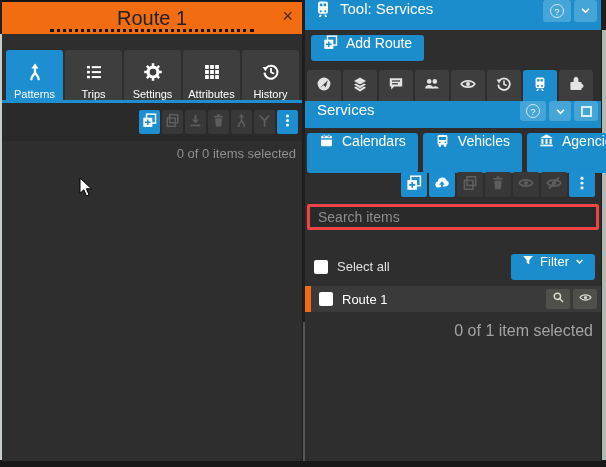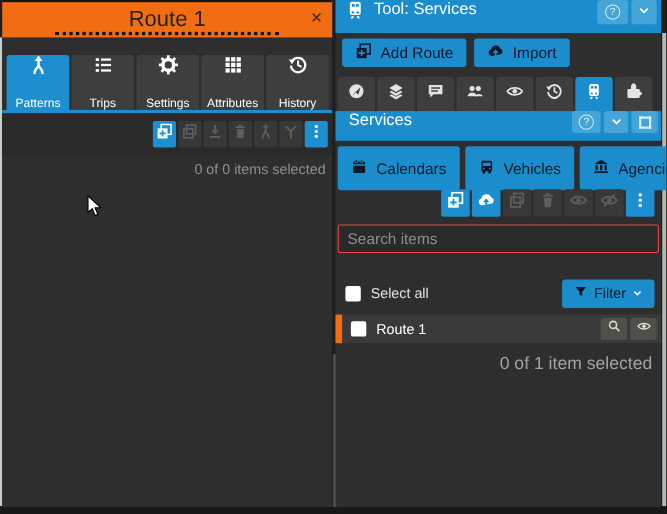--- a/index.html
+++ b/index.html
@@ -16,21 +16,21 @@
   .left-panel{position:absolute;left:2px;top:0;width:300px;height:461px;background:#2e2e2e;}
   .lheader{position:relative;height:34px;background:#f26c12;border-top:2px solid #151515;
            display:flex;align-items:center;justify-content:center;}
   .lheader .title{font-size:20px;color:#222;line-height:1;}
   .dotted-underline{position:absolute;bottom:2px;left:50%;transform:translateX(-50%);
                     width:204px;height:0;border-bottom:3px dotted #131313;}
   .close-x{position:absolute;right:9px;top:4px;font-size:18px;color:#3c2a10;cursor:default;line-height:1.2;}
 
   .ltabs{position:absolute;top:50px;left:4px;display:flex;gap:2px;}
   .ltab{width:57px;height:50px;background:#3e3e3e;border-radius:3px 3px 0 0;color:#fff;
-        display:flex;flex-direction:column;align-items:center;justify-content:space-between;gap:5px;font-size:11px;}
+        display:flex;flex-direction:column;align-items:center;justify-content:flex-end;gap:5px;font-size:11px;}
   .ltab.active{background:#1d8ecf;}
   .ltab svg{width:18px;height:18px;}
   .blue-line{position:absolute;top:100px;left:0;width:100%;height:3px;background:#1d8ecf;}
 
   .ltoolbar{position:absolute;top:103px;left:0;width:100%;height:38px;background:#2a2a2a;
             display:flex;align-items:center;justify-content:flex-end;gap:2px;padding-right:4px;}
   .tool-btn{width:21px;height:24px;border-radius:2px;background:#383838;color:#5e5e5e;
             display:flex;align-items:center;justify-content:center;}
   .tool-btn svg{width:15px;height:15px;}
   .tool-btn.on{background:#1d8ecf;color:#fff;}
@@ -43,21 +43,21 @@
   .tool-header .bar-title{font-size:15px;margin-left:8px;flex:1;}
   .tool-header svg.hdr-icon{width:18px;height:18px;}
   .mini-btn{height:22px;background:#45a5d7;border-radius:3px;display:flex;align-items:center;justify-content:center;color:#fff;}
   .help-btn{width:28px;}
   .help-circle{width:14px;height:14px;border-radius:50%;border:1.5px solid #cfe9f7;
                font-size:9.5px;display:flex;align-items:center;justify-content:center;color:#eaf6fd;}
   .chev-btn{width:23px;margin-left:3px;}
   .chev-btn svg{width:11px;height:11px;}
 
   .actions-row{display:flex;align-items:center;gap:7px;padding:4px 0 0 6px;height:32px;}
-  .blue-btn{display:inline-flex;align-items:center;gap:8px;background:#1b8dcc;color:#0f172a;
+  .blue-btn{display:inline-flex;align-items:flex-start;gap:8px;background:#1b8dcc;color:#ffffff;
             font-size:14px;height:26px;padding:0 12px;border-radius:3px;white-space:nowrap;}
   .blue-btn svg{width:15px;height:15px;}
 
   .nav-tabs{display:flex;gap:2px;padding-left:2px;margin-top:8px;}
   .nav-tab{width:34px;height:31px;background:#3e3e3e;border-radius:3px 3px 0 0;color:#e3e3e3;
            display:flex;align-items:center;justify-content:center;}
   .nav-tab svg{width:16px;height:16px;}
   .nav-tab.active{background:#1b8dcc;color:#fff;}
 
   .svc-header{height:27px;padding:0 3px 0 12px;font-size:15px;}
@@ -69,21 +69,21 @@
   .expand-glyph{width:11px;height:11px;border:2px dashed #d7edf9;}
 
   .svc-buttons{display:flex;gap:5px;padding:5px 0 0 2px;height:32px;}
   .svc-buttons .blue-btn{height:40px;}
 
   .rtoolbar{display:flex;justify-content:flex-end;gap:2px;padding-right:6px;margin-top:12px;}
   .rtoolbar .tool-btn{width:26px;height:25px;}
   .rtoolbar .tool-btn svg{width:16px;height:16px;}
 
   .search-wrap{padding:7px 2px 0 2px;}
-  .search-input{width:100%;height:26px;background:#2a2a2a;border:1px solid #ef4444;border-radius:2px;
+  .search-input{width:100%;height:26px;background:#2a2a2a;border:3px solid #ef4444;border-radius:2px;
                 color:#cccccc;font-size:14px;padding:0 8px;font-family:"Liberation Sans",sans-serif;outline:none;}
   .search-input::placeholder{color:#8d8d8d;}
 
   .select-row{display:flex;align-items:center;padding:0 6px 0 9px;margin-top:23px;height:27px;}
   .checkbox{width:14px;height:14px;background:#fff;border-radius:2px;flex:none;}
   .select-row .lbl{margin-left:9px;color:#e0e0e0;font-size:13px;}
   .spacer{flex:1;}
   .filter-btn{height:26px;font-size:13px;gap:6px;padding:0 11px;}
   .filter-btn svg.funnel{width:12px;height:12px;}
   .filter-btn svg.chev{width:9px;height:9px;}
@@ -267,28 +267,20 @@
 
     <div class="actions-row">
       <div class="blue-btn">
         <span><svg viewBox="0 0 16 16">
               <rect x="4.8" y="1.2" width="9.6" height="9.6" fill="none" stroke="currentColor" stroke-width="1.5"></rect>
               <rect x="1.4" y="5" width="9.6" height="9.8" fill="currentColor"></rect>
               <path d="M6.2 6.9 V12.8 M3.2 9.9 H9.2" stroke="#1b8dcc" stroke-width="1.6"></path>
             </svg></span>
         <span>Add Route</span>
       </div>
-      <div class="blue-btn">
-        <span><svg viewBox="0 0 16 16">
-              <path d="M4 12.6 a3.1 3.1 0 0 1 -0.3-6.1 a4.6 4.6 0 0 1 8.9-0.9 a2.9 2.9 0 0 1 -0.4 5.7 z" fill="currentColor"></path>
-              <polygon points="8,6.2 10.9,9.8 5.1,9.8" fill="#1b8dcc"></polygon>
-              <rect x="7.1" y="9.4" width="1.8" height="2.8" fill="#1b8dcc"></rect>
-            </svg></span>
-        <span>Import</span>
-      </div>
     </div>
 
     <div class="nav-tabs">
       <div class="nav-tab">
         <span><svg viewBox="0 0 16 16">
               <circle cx="8" cy="8" r="6.4" fill="currentColor"></circle>
               <polygon points="4.2,11.8 11.8,4.2 9.7,11.2 7.7,9.2" fill="#3e3e3e"></polygon>
             </svg></span>
       </div>
       <div class="nav-tab">

